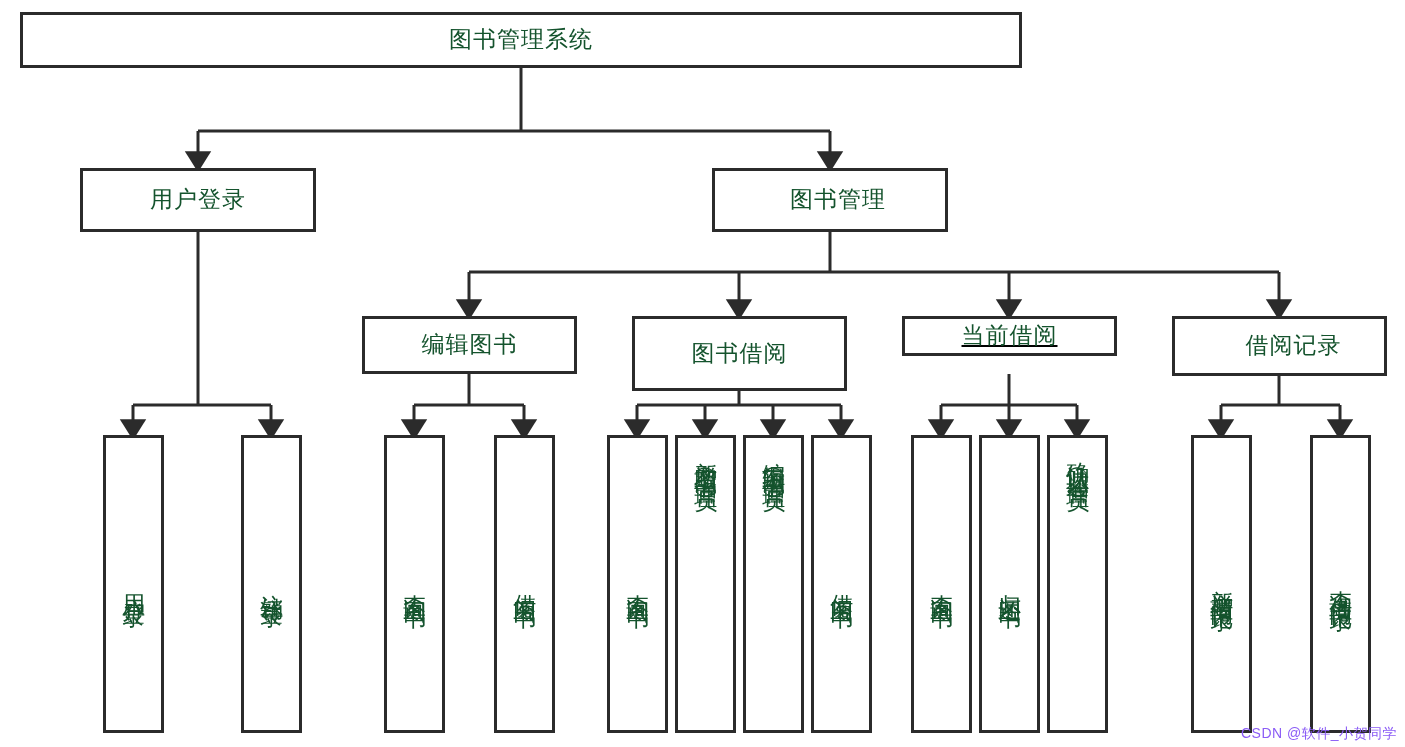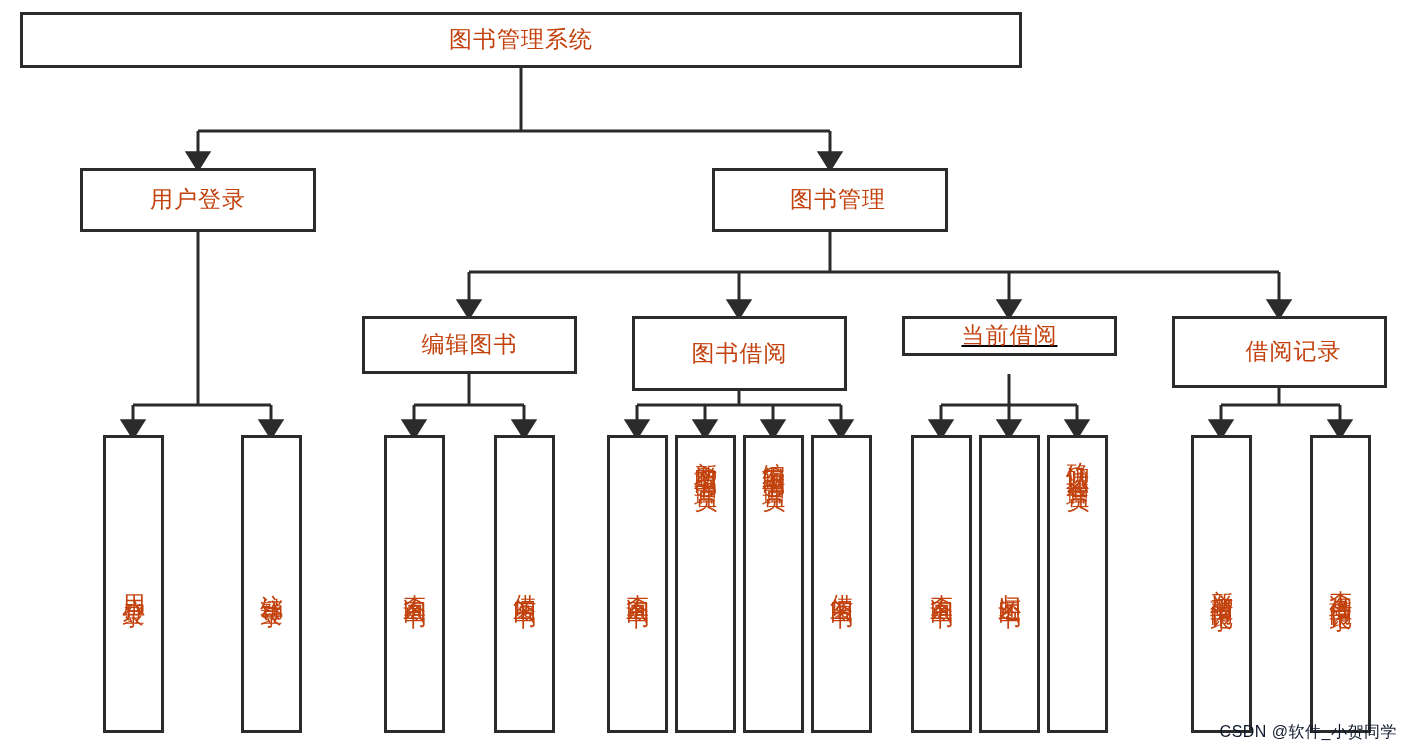--- a/index.html
+++ b/index.html
@@ -26,21 +26,21 @@
     position:absolute;
     box-sizing:border-box;
     background:#ffffff;
     border:3px solid #2b2b2b;
     display:flex;
     align-items:center;
     justify-content:center;
     z-index:2;
   }
   .node .lbl{
-    color:#c2410c;
+    color:#14532d;
     letter-spacing:1px;
     white-space:nowrap;
     line-height:1.28;
   }
   
   .node.h .lbl{
     font-size:23px;
   }
   .node.root .lbl{ font-size:23px; }
   
@@ -56,22 +56,22 @@
     white-space:nowrap;
   }
   .node.v.mid{
     align-items:center;
     padding-top:0;
   }
   #watermark{
     position:absolute;
     right:8px;
     bottom:4px;
-    font-size:16px;
-    color:#0f172a;
+    font-size:14px;
+    color:#8b5cf6;
     white-space:nowrap;
     z-index:5;
     letter-spacing:0.5px;
   }
 </style>
 </head>
 <body>
 
 <div id="canvas">
 
@@ -143,21 +143,21 @@
   </div>
 
   <div class="node h" style="left:632px; top:316px; width:215px; height:75px;">
     <span class="lbl">图书借阅</span>
   </div>
 
   <div class="node h" style="left:902px; top:316px; width:215px; height:40px;text-decoration:underline;">
     <span class="lbl">当前借阅</span>
   </div>
 
-  <div class="node h" style="left:1172px; top:316px; width:215px; height:72px;padding-left:28px;">
+  <div class="node h" style="left:1172px; top:316px; width:215px; height:60px;padding-left:28px;">
     <span class="lbl">借阅记录</span>
   </div>
 
   <div class="node v mid" style="left:103px; top:435px; width:61px; height:298px;">
     <span class="lbl">用户登录</span>
   </div>
 
   <div class="node v mid" style="left:241px; top:435px; width:61px; height:298px;">
     <span class="lbl">注销登录</span>
   </div>

